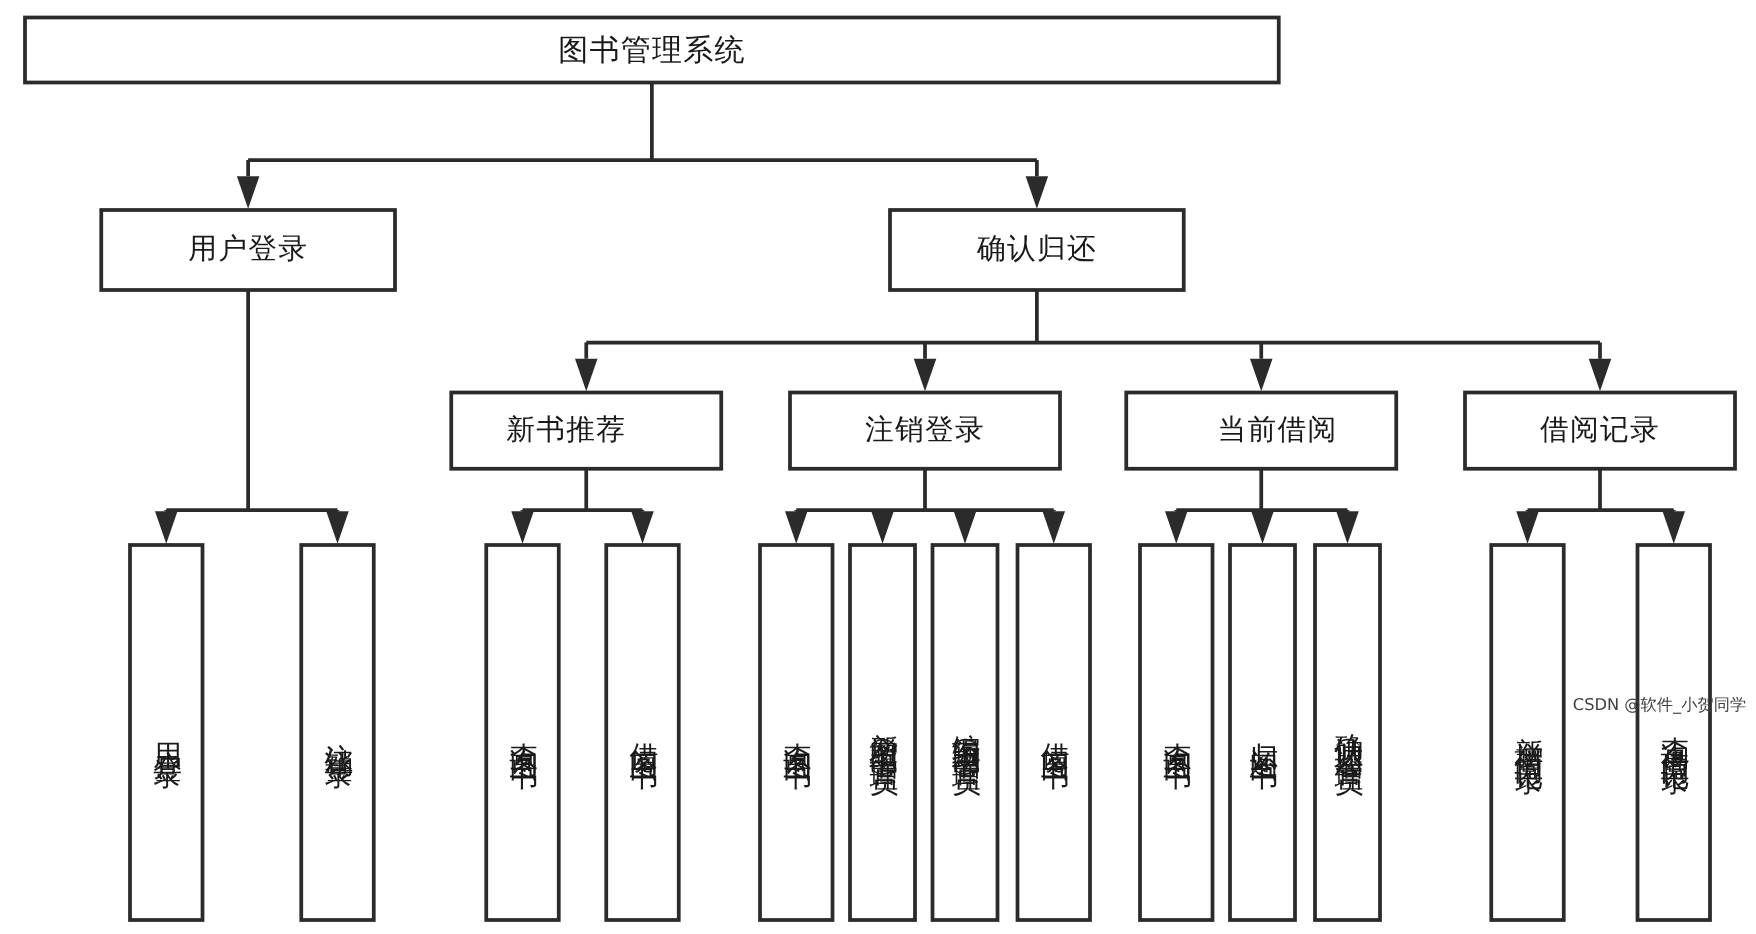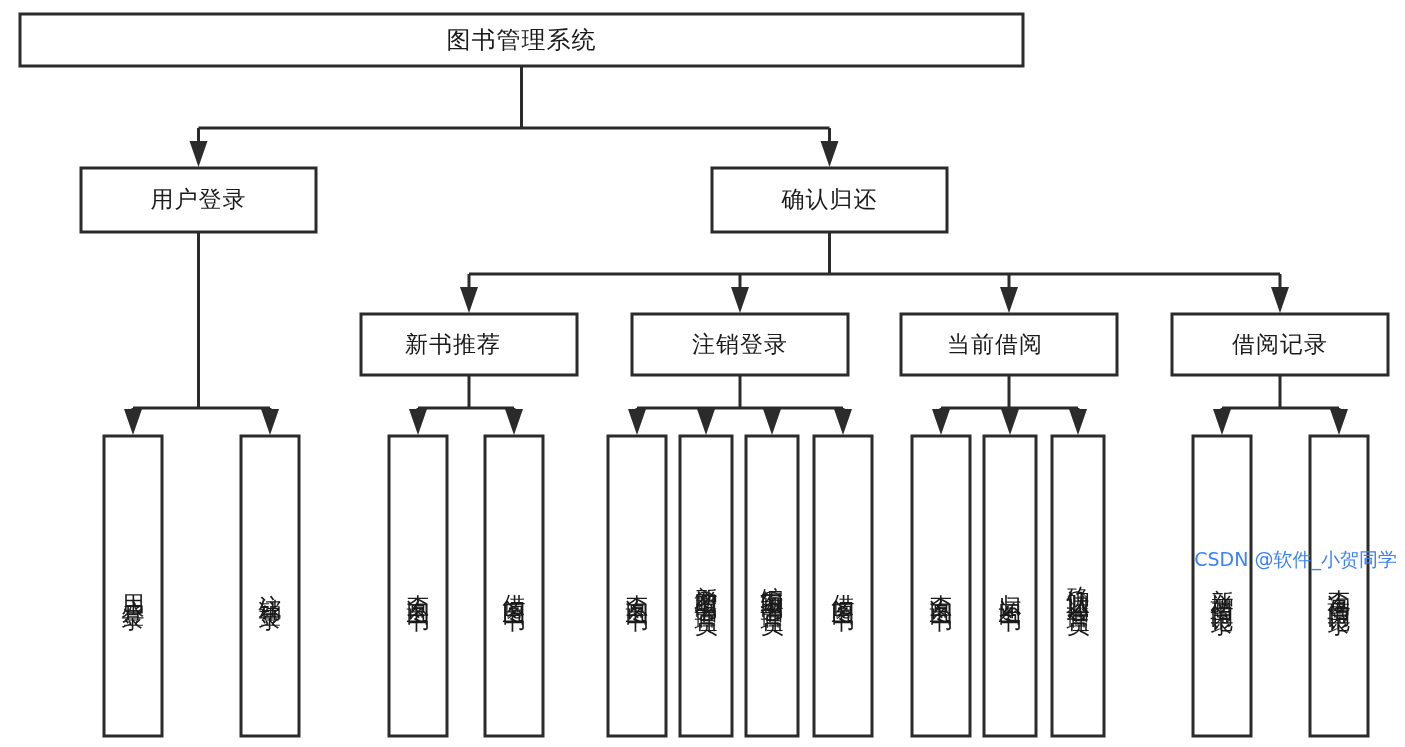--- a/index.html
+++ b/index.html
@@ -76,22 +76,22 @@
     white-space: nowrap;
   }
   .node-label.vertical.tall {
     letter-spacing: 4px;
   }
   .watermark {
     position: absolute;
     right: 8px;
     bottom: 4px;
     font-family: "DejaVu Sans", "Liberation Sans", sans-serif;
-    font-size: 19px;
-    color: #3b82f6;
+    font-size: 13px;
+    color: #404040;
     white-space: nowrap;
     user-select: none;
   }
 </style>
 </head>
 <body>
 
 <div id="diagram-root">
   <svg id="diagram-svg" viewBox="0 0 1405 747" preserveAspectRatio="none" xmlns="http://www.w3.org/2000/svg">
     <g id="edges-group">
@@ -170,21 +170,21 @@
         <rect x="1193" y="436" width="58" height="300" class="node-box"></rect>
         <rect x="1310" y="436" width="58" height="300" class="node-box"></rect>
       </g>
   </svg>
   <div id="labels-layer">
       <div class="node-label horizontal root" style="left: 20px; top: 14px; width: 1003px; height: 52px;">图书管理系统</div>
       <div class="node-label horizontal" style="left: 81px; top: 168px; width: 235px; height: 64px;">用户登录</div>
       <div class="node-label horizontal" style="left: 712px; top: 168px; width: 235px; height: 64px;">确认归还</div>
       <div class="node-label horizontal" style="left: 345px; top: 314px; width: 216px; height: 61px;">新书推荐</div>
       <div class="node-label horizontal" style="left: 632px; top: 314px; width: 216px; height: 61px;">注销登录</div>
-      <div class="node-label horizontal" style="left: 887px; top: 314px; width: 216px; height: 61px;">当前借阅</div>
+      <div class="node-label horizontal" style="left: 914px; top: 314px; width: 216px; height: 61px;">当前借阅</div>
       <div class="node-label horizontal" style="left: 1172px; top: 314px; width: 216px; height: 61px;">借阅记录</div>
       <div class="node-label vertical" style="left: 104px; top: 436px; width: 58px; height: 300px;">用户登录</div>
       <div class="node-label vertical" style="left: 241px; top: 436px; width: 58px; height: 300px;">注销登录</div>
       <div class="node-label vertical" style="left: 389px; top: 436px; width: 58px; height: 300px;">查询图书</div>
       <div class="node-label vertical" style="left: 485px; top: 436px; width: 58px; height: 300px;">借阅图书</div>
       <div class="node-label vertical" style="left: 608px; top: 436px; width: 58px; height: 300px;">查询图书</div>
       <div class="node-label vertical tall" style="left: 680px; top: 436px; width: 52px; height: 300px;">新增图书（管理员）</div>
       <div class="node-label vertical tall" style="left: 746px; top: 436px; width: 52px; height: 300px;">编辑图书（管理员）</div>
       <div class="node-label vertical" style="left: 814px; top: 436px; width: 58px; height: 300px;">借阅图书</div>
       <div class="node-label vertical" style="left: 912px; top: 436px; width: 58px; height: 300px;">查询图书</div>

